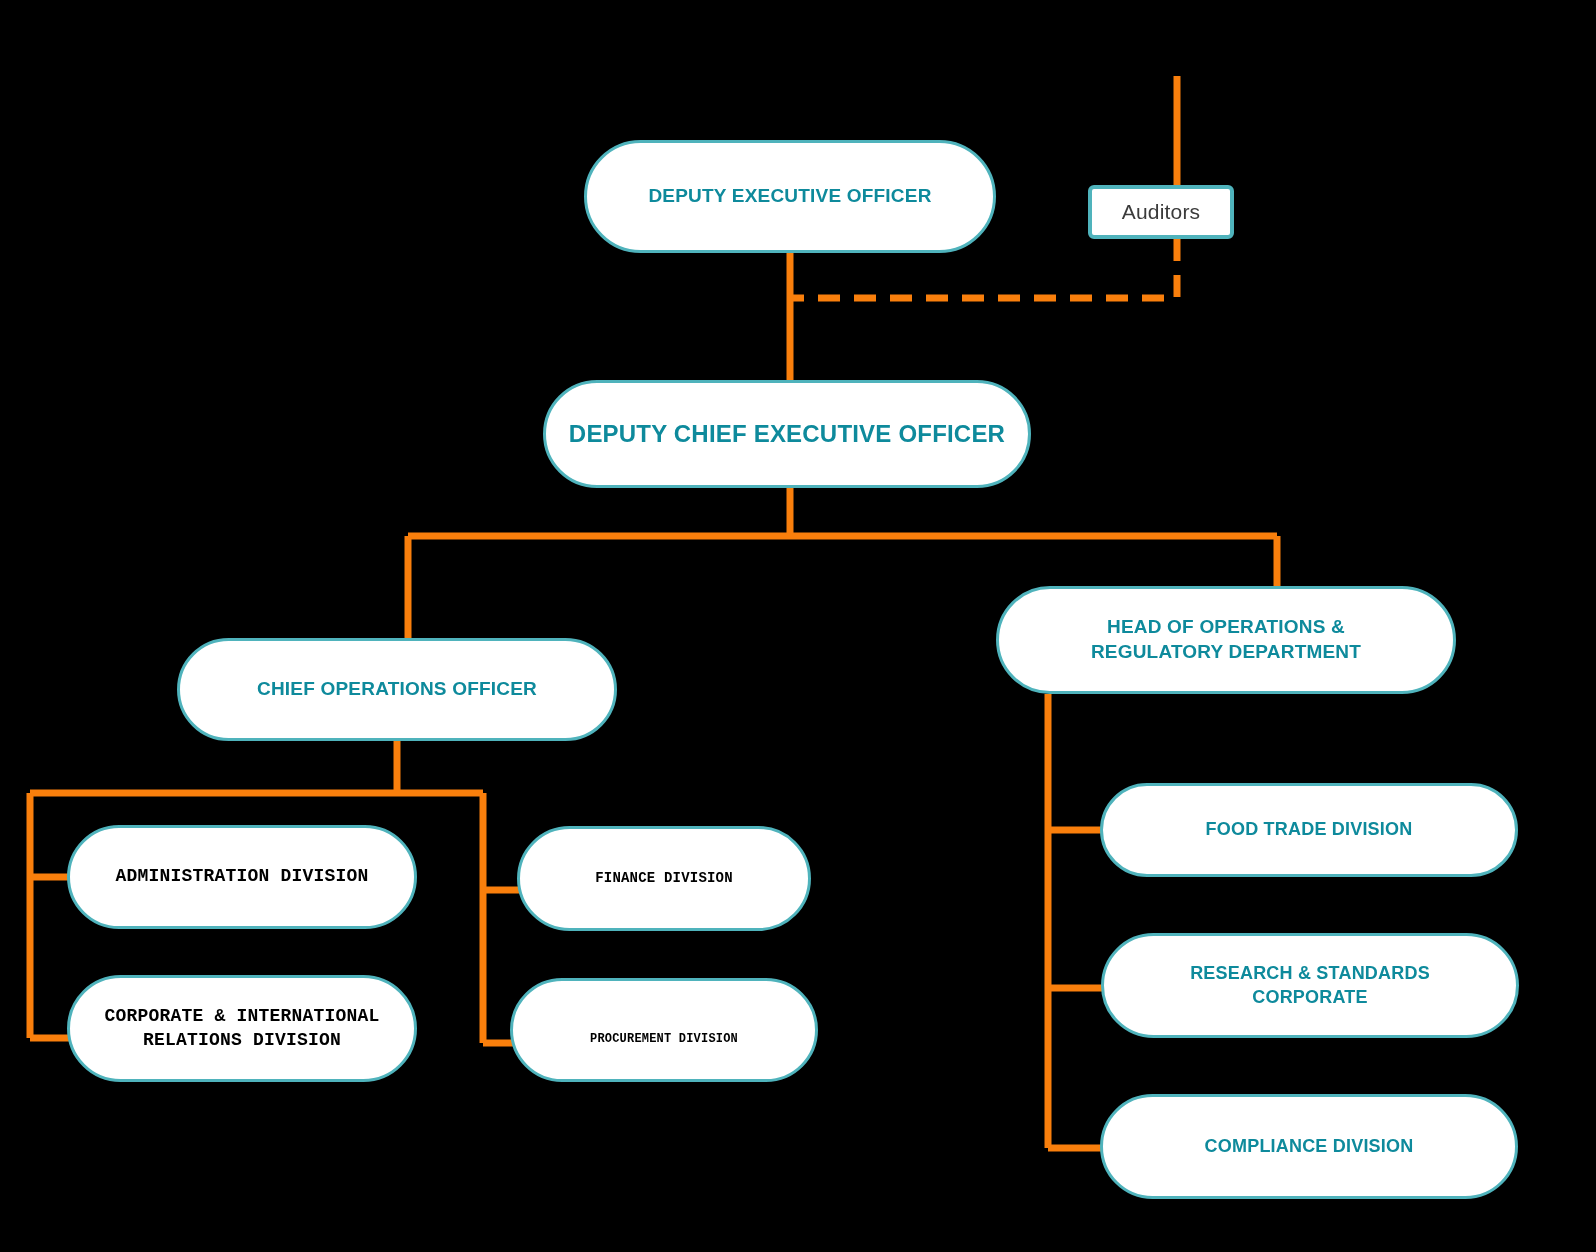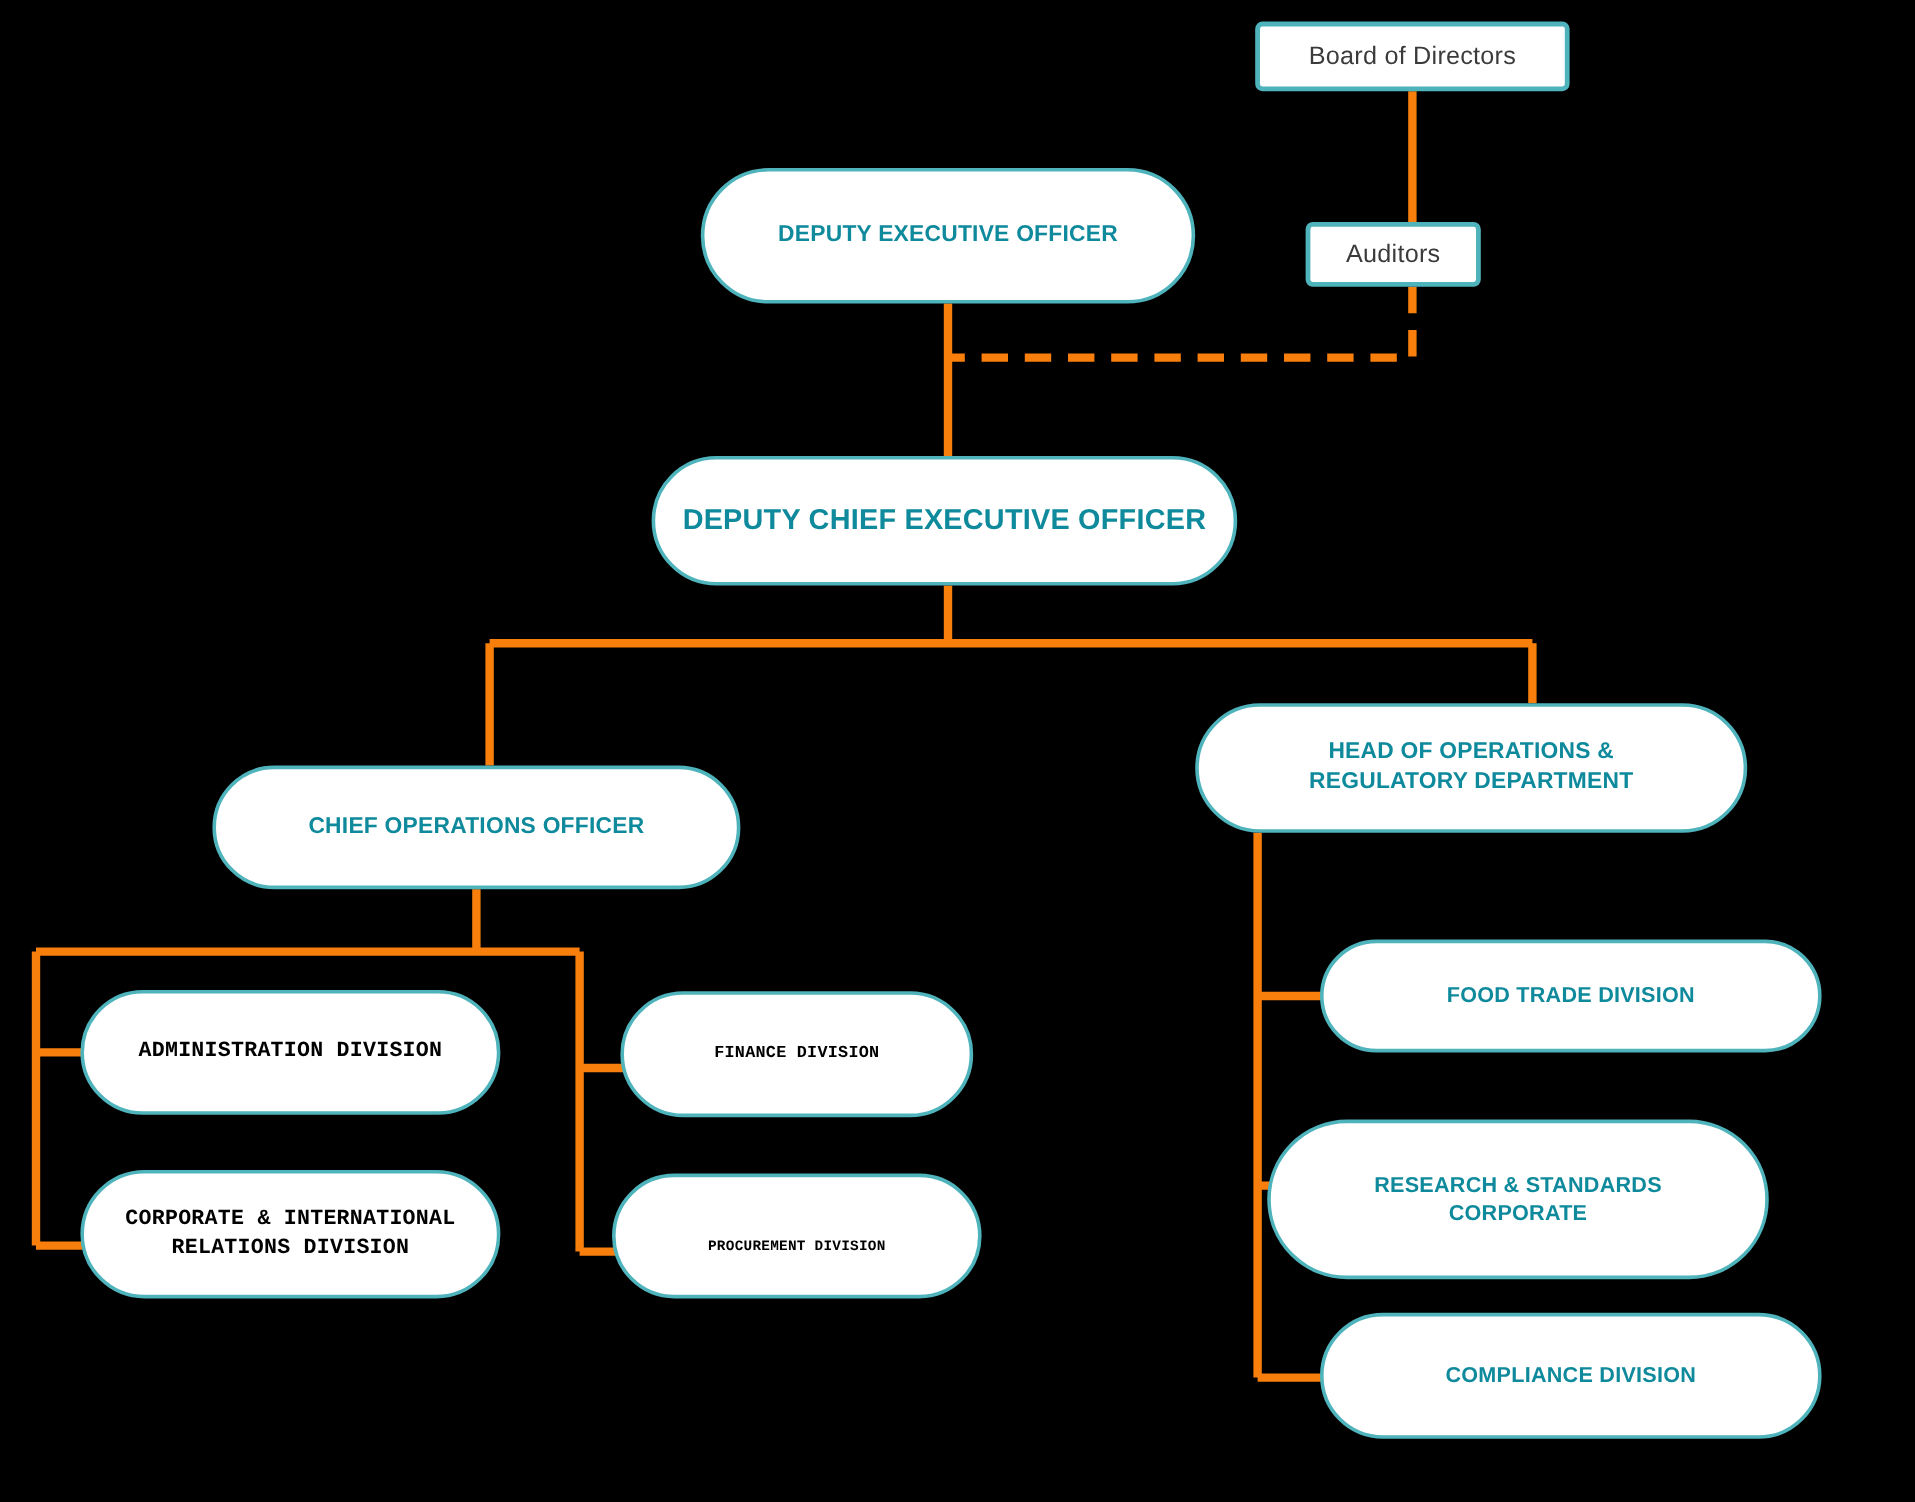--- a/index.html
+++ b/index.html
@@ -112,21 +112,21 @@
     left: 510px; top: 978px; width: 308px; height: 104px;
   }
   #node-procure .label { font-size: 12px; margin-top: 20px; }
 
   #node-food {
     left: 1100px; top: 783px; width: 418px; height: 94px;
   }
   #node-food .label { font-size: 18px; }
 
   #node-research {
-    left: 1056px; top: 933px; width: 418px; height: 133px;
+    left: 1101px; top: 933px; width: 418px; height: 105px;
   }
   #node-research .label { font-size: 18px; }
 
   #node-compliance {
     left: 1100px; top: 1094px; width: 418px; height: 105px;
   }
   #node-compliance .label { font-size: 18px; }
 </style>
 </head>
 <body>
@@ -158,23 +158,20 @@
       <path d="M 483 890 L 540 890"></path>
       <path d="M 483 1043 L 536 1043"></path>
 
       <path d="M 1048 694 L 1048 1148"></path>
       <path d="M 1048 830 L 1122 830"></path>
       <path d="M 1048 988 L 1122 988"></path>
       <path d="M 1048 1148 L 1122 1148"></path>
     </g>
   </svg>
 
-  <div class="node rect tone-dark" id="node-board">
-    <span class="label">Board of Directors</span>
-  </div>
 
   <div class="node rect tone-dark" id="node-auditors">
     <span class="label">Auditors</span>
   </div>
 
   <div class="node pill tone-dark" id="node-ceo">
     <span class="label">DEPUTY EXECUTIVE OFFICER</span>
   </div>
 
   <div class="node pill tone-dark" id="node-dceo">

